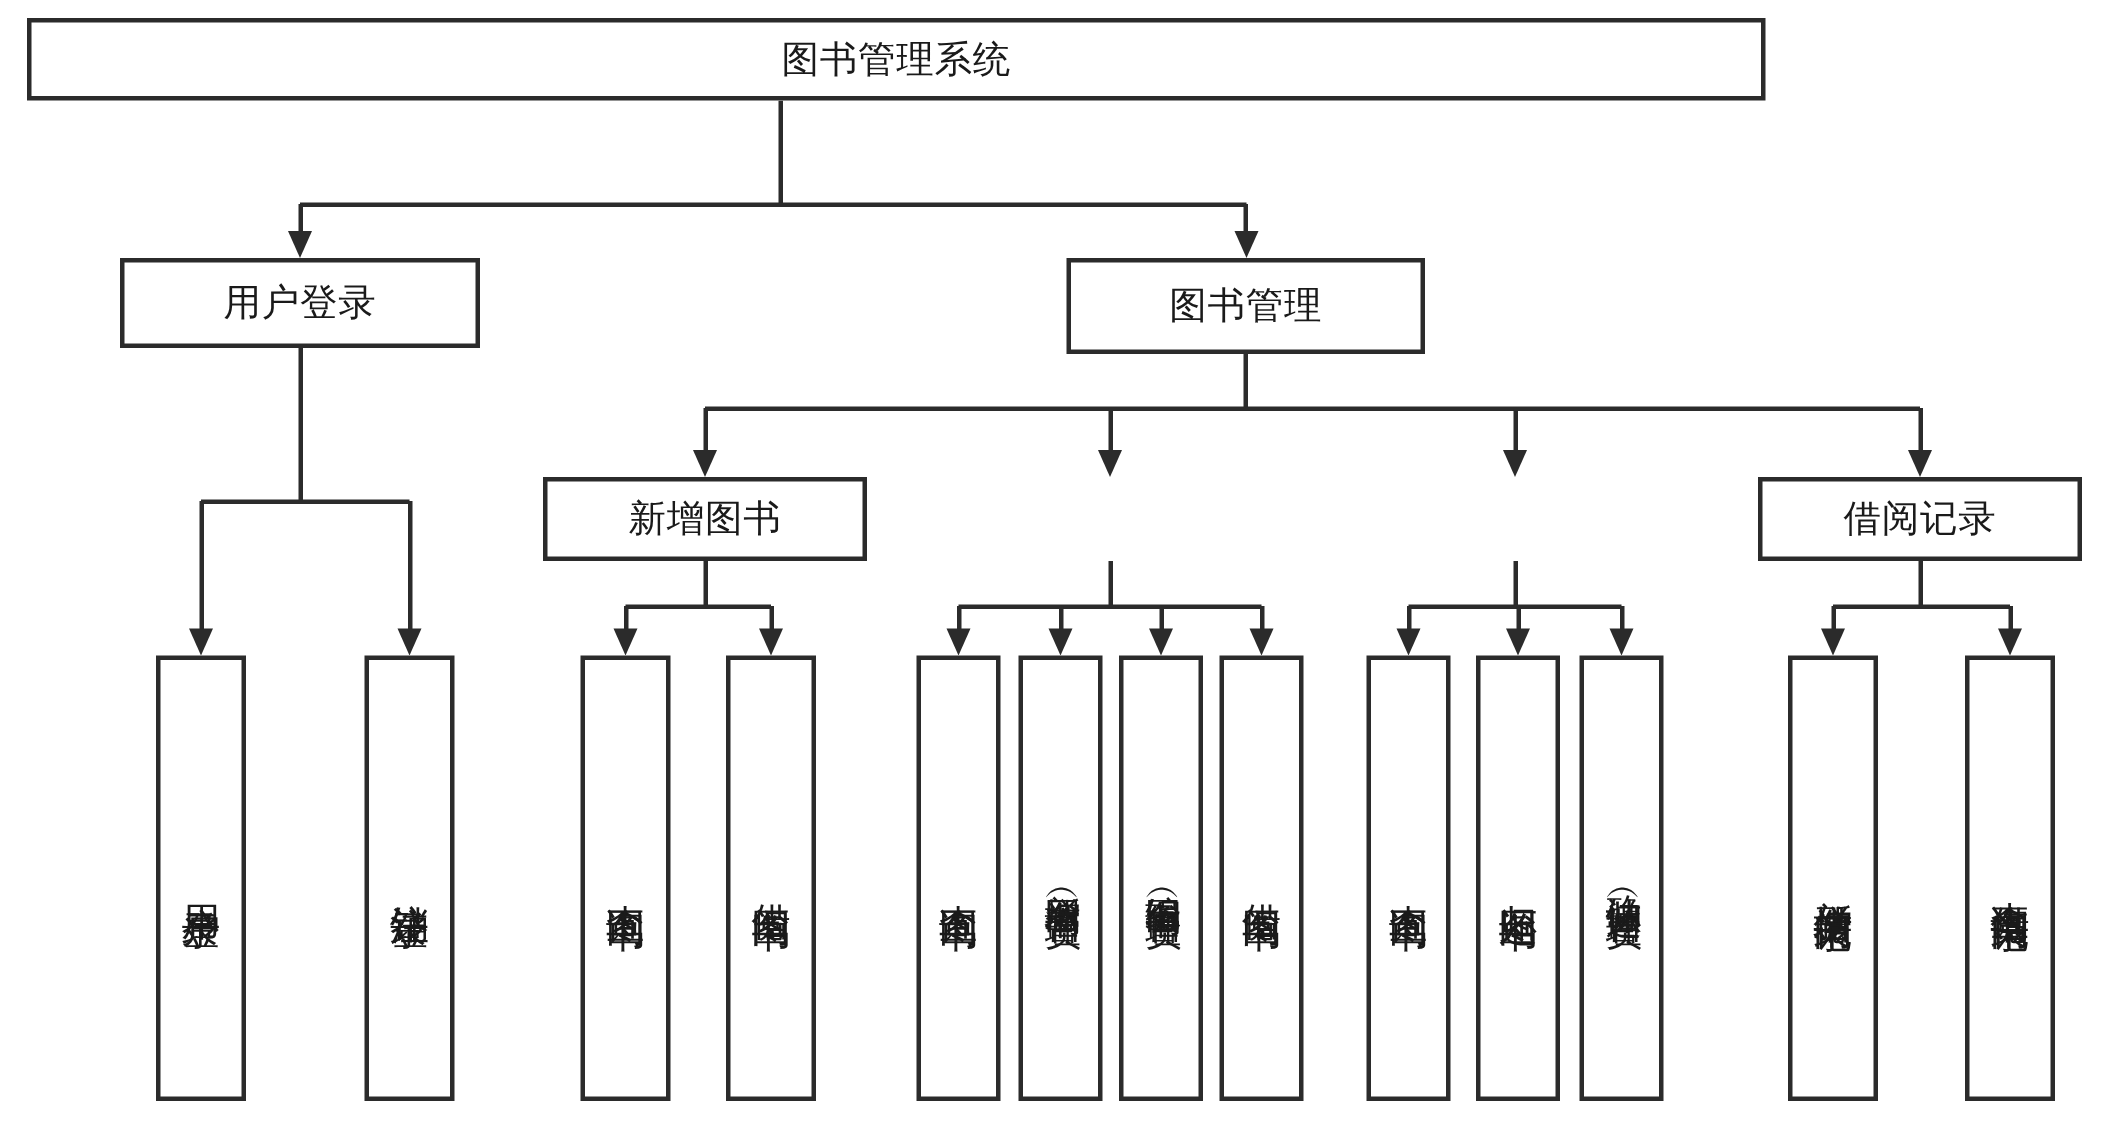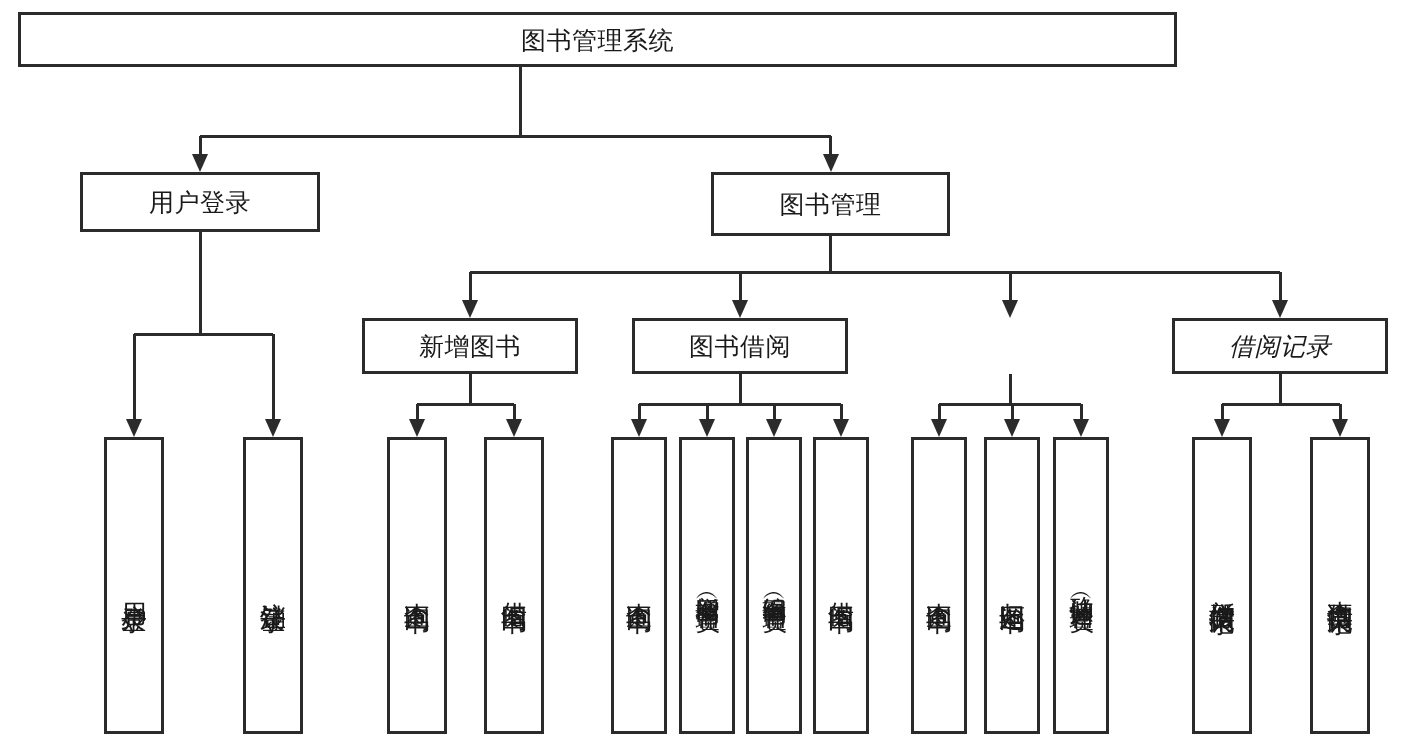--- a/index.html
+++ b/index.html
@@ -154,26 +154,23 @@
   </div>
 
   <div class="node horiz" id="node-book-manage" style="left: 711px; top: 172px; width: 239px; height: 64px;">
     <span class="label">图书管理</span>
   </div>
 
   <div class="node horiz" id="node-new-book-rec" style="left: 362px; top: 318px; width: 216px; height: 56px;">
     <span class="label">新增图书</span>
   </div>
 
-  <div class="node horiz" id="node-book-borrow" style="left: 632px; top: 318px; width: 216px; height: 56px;">
-    <span class="label">图书借阅</span>
-  </div>
-
-
-  <div class="node horiz" id="node-borrow-record" style="left: 1172px; top: 318px; width: 216px; height: 56px; font-style: italic;">
+
+
+  <div class="node horiz" id="node-borrow-record" style="left: 1172px; top: 318px; width: 216px; height: 56px;">
     <span class="label">借阅记录</span>
   </div>
 
   <div id="leaf-layer">
       <div class="node vert" id="leaf-user-login" style="left: 104px; top: 437px; width: 60px; height: 297px;">
         <span class="label" style="font-size: 26px;">用户登录</span>
       </div>
       <div class="node vert" id="leaf-user-logout" style="left: 243px; top: 437px; width: 60px; height: 297px;">
         <span class="label" style="font-size: 26px;">注销登录</span>
       </div>

